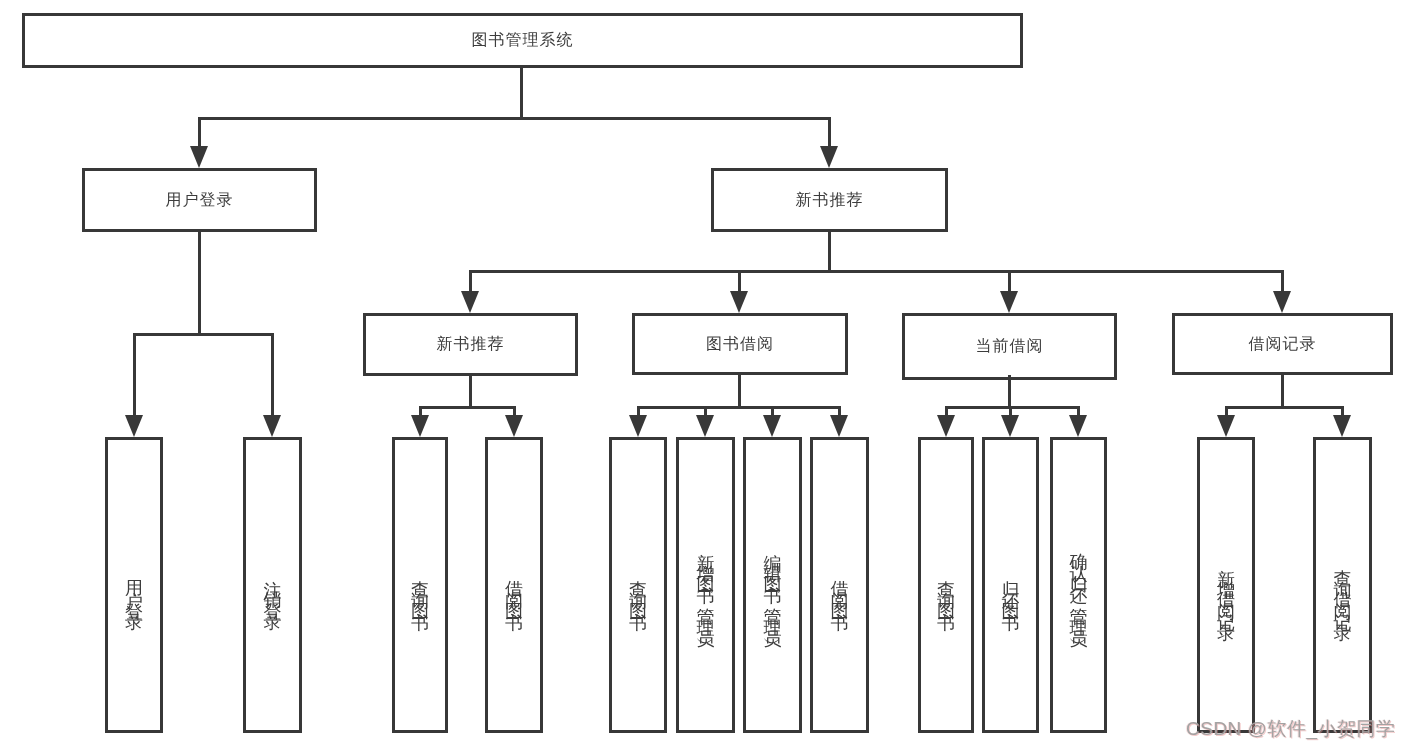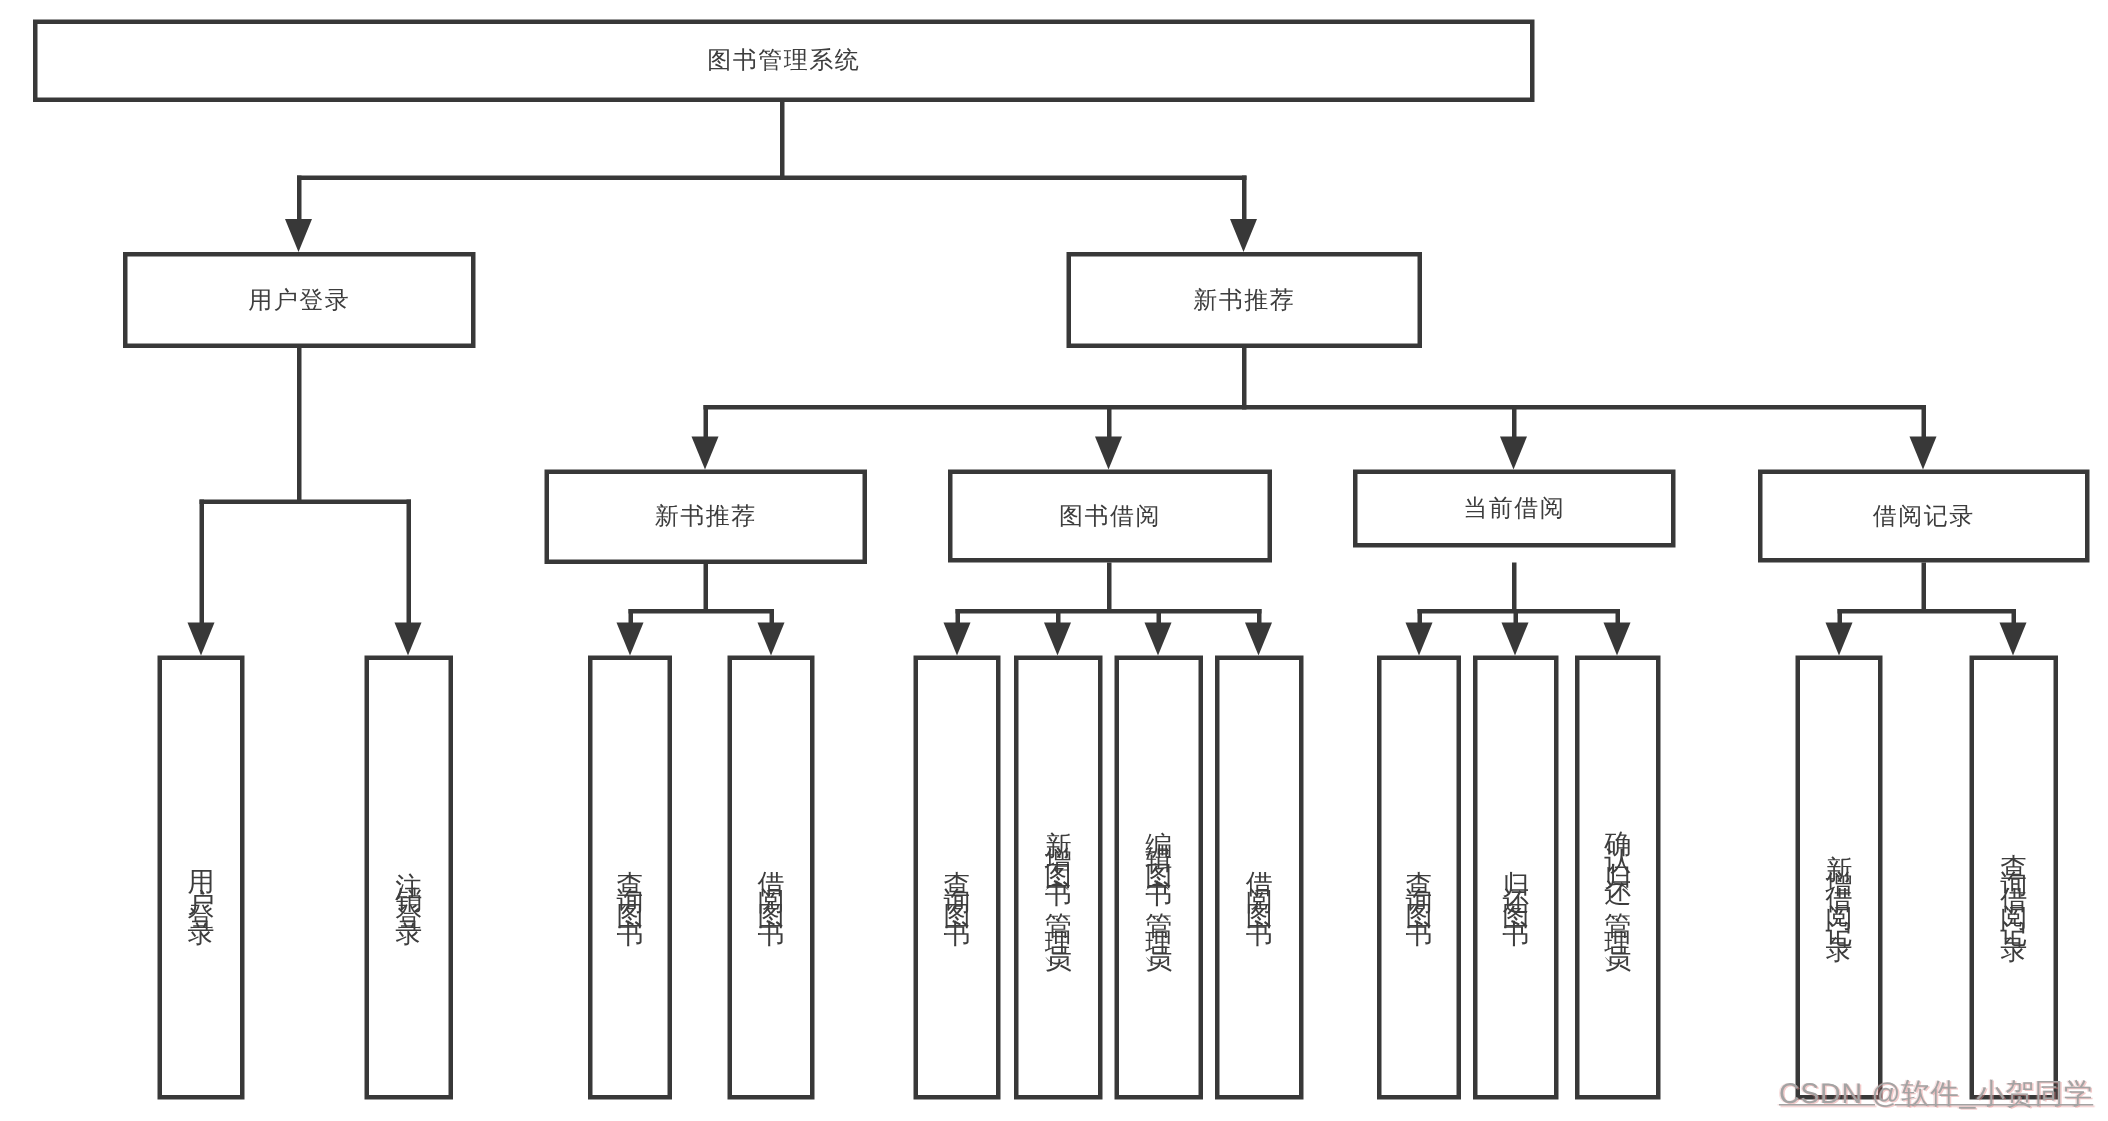--- a/index.html
+++ b/index.html
@@ -28,36 +28,35 @@
   .arrowhead{
     position:absolute;width:0;height:0;
     border-left:9px solid transparent;border-right:9px solid transparent;
     border-top:22px solid var(--line,#383838);
   }
   .watermark{
     position:absolute;left:1186px;top:716px;
     font-size:19px;color:var(--watermark,#a3a3a3);
     letter-spacing:.5px;white-space:nowrap;z-index:5;
     text-shadow:1px 1px 0 rgba(228,140,140,.45), -1px 0 0 rgba(228,140,140,.25);
-    text-decoration:underline;
   }
 </style>
 </head>
 <body>
 
 <div class="canvas">
 
   <div class="node" style="left:22px;top:13px;width:1001px;height:55px">图书管理系统</div>
 
   <div class="node" style="left:82px;top:168px;width:235px;height:64px">用户登录</div>
   <div class="node" style="left:711px;top:168px;width:237px;height:64px">新书推荐</div>
 
   <div class="node" style="left:363px;top:313px;width:215px;height:63px">新书推荐</div>
   <div class="node" style="left:632px;top:313px;width:216px;height:62px">图书借阅</div>
-  <div class="node" style="left:902px;top:313px;width:215px;height:52px">当前借阅</div>
+  <div class="node" style="left:902px;top:313px;width:215px;height:67px">当前借阅</div>
   <div class="node" style="left:1172px;top:313px;width:221px;height:62px">借阅记录</div>
 
   <div class="vnode" style="left:105px;top:437px;width:58px;height:296px">用户登录</div>
   <div class="vnode" style="left:243px;top:437px;width:59px;height:296px">注销登录</div>
   <div class="vnode" style="left:392px;top:437px;width:56px;height:296px">查询图书</div>
   <div class="vnode" style="left:485px;top:437px;width:58px;height:296px">借阅图书</div>
   <div class="vnode" style="left:609px;top:437px;width:58px;height:296px">查询图书</div>
   <div class="vnode" style="left:676px;top:437px;width:59px;height:296px">新增图书（管理员）</div>
   <div class="vnode" style="left:743px;top:437px;width:59px;height:296px">编辑图书（管理员）</div>
   <div class="vnode" style="left:810px;top:437px;width:59px;height:296px">借阅图书</div>

